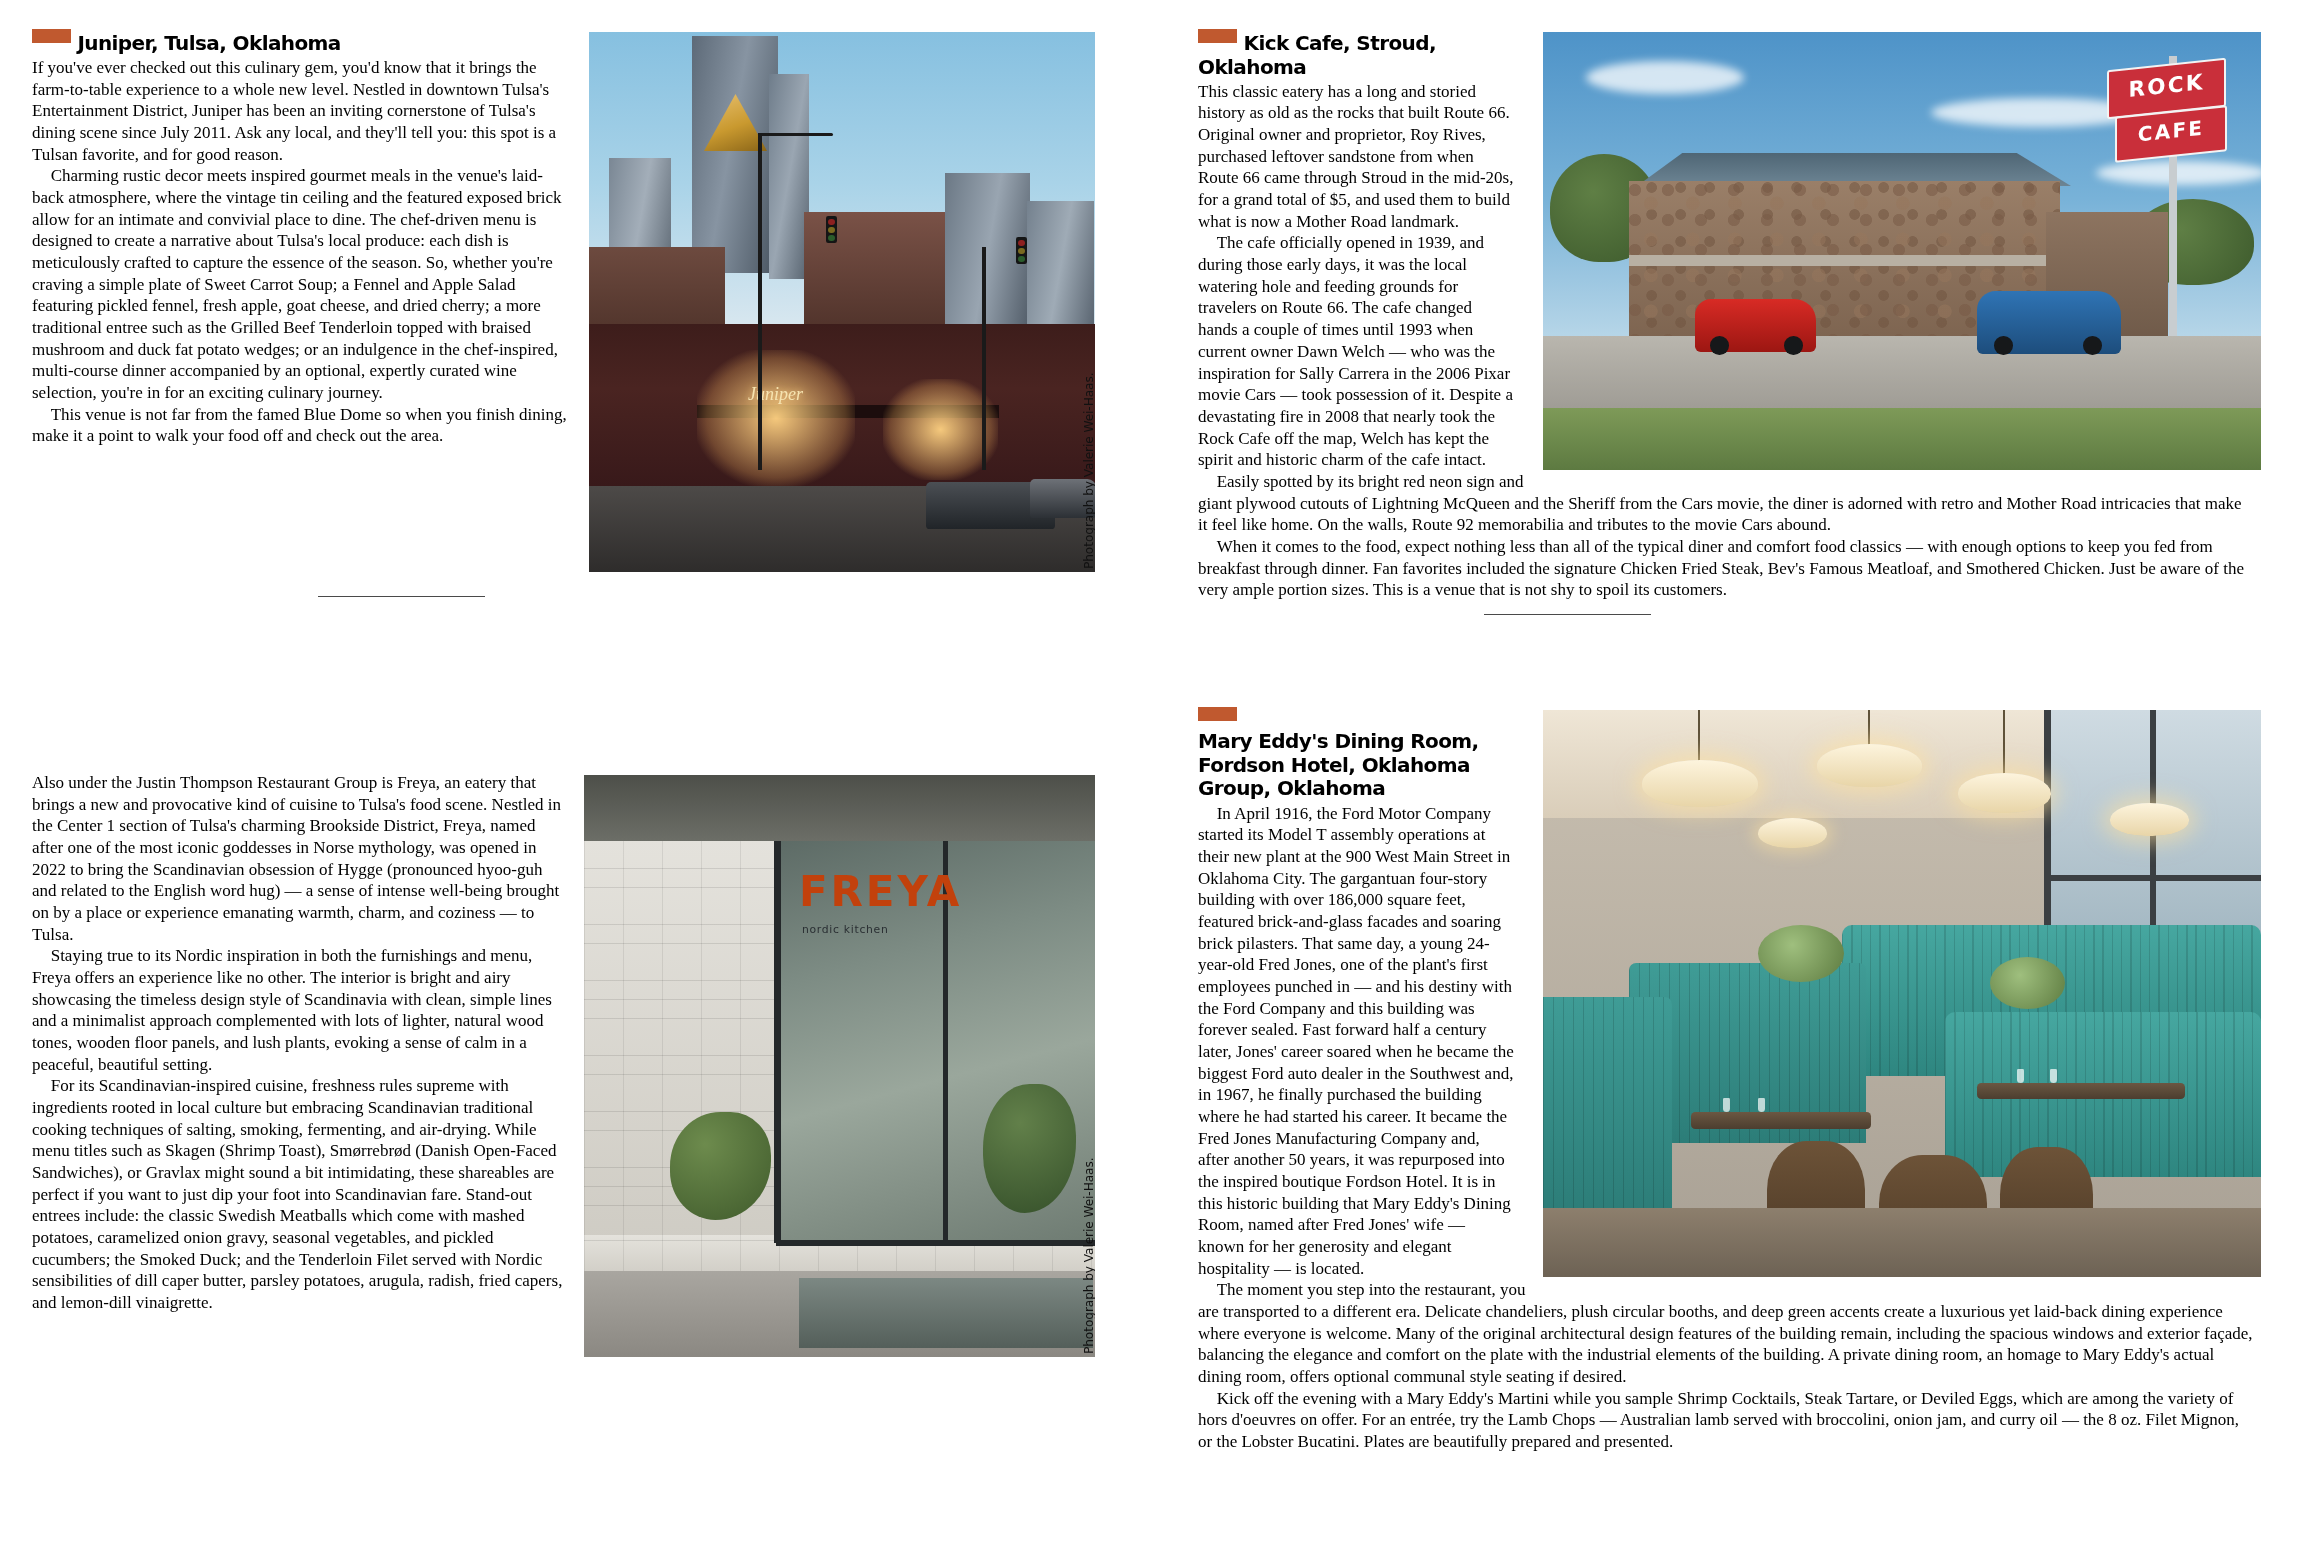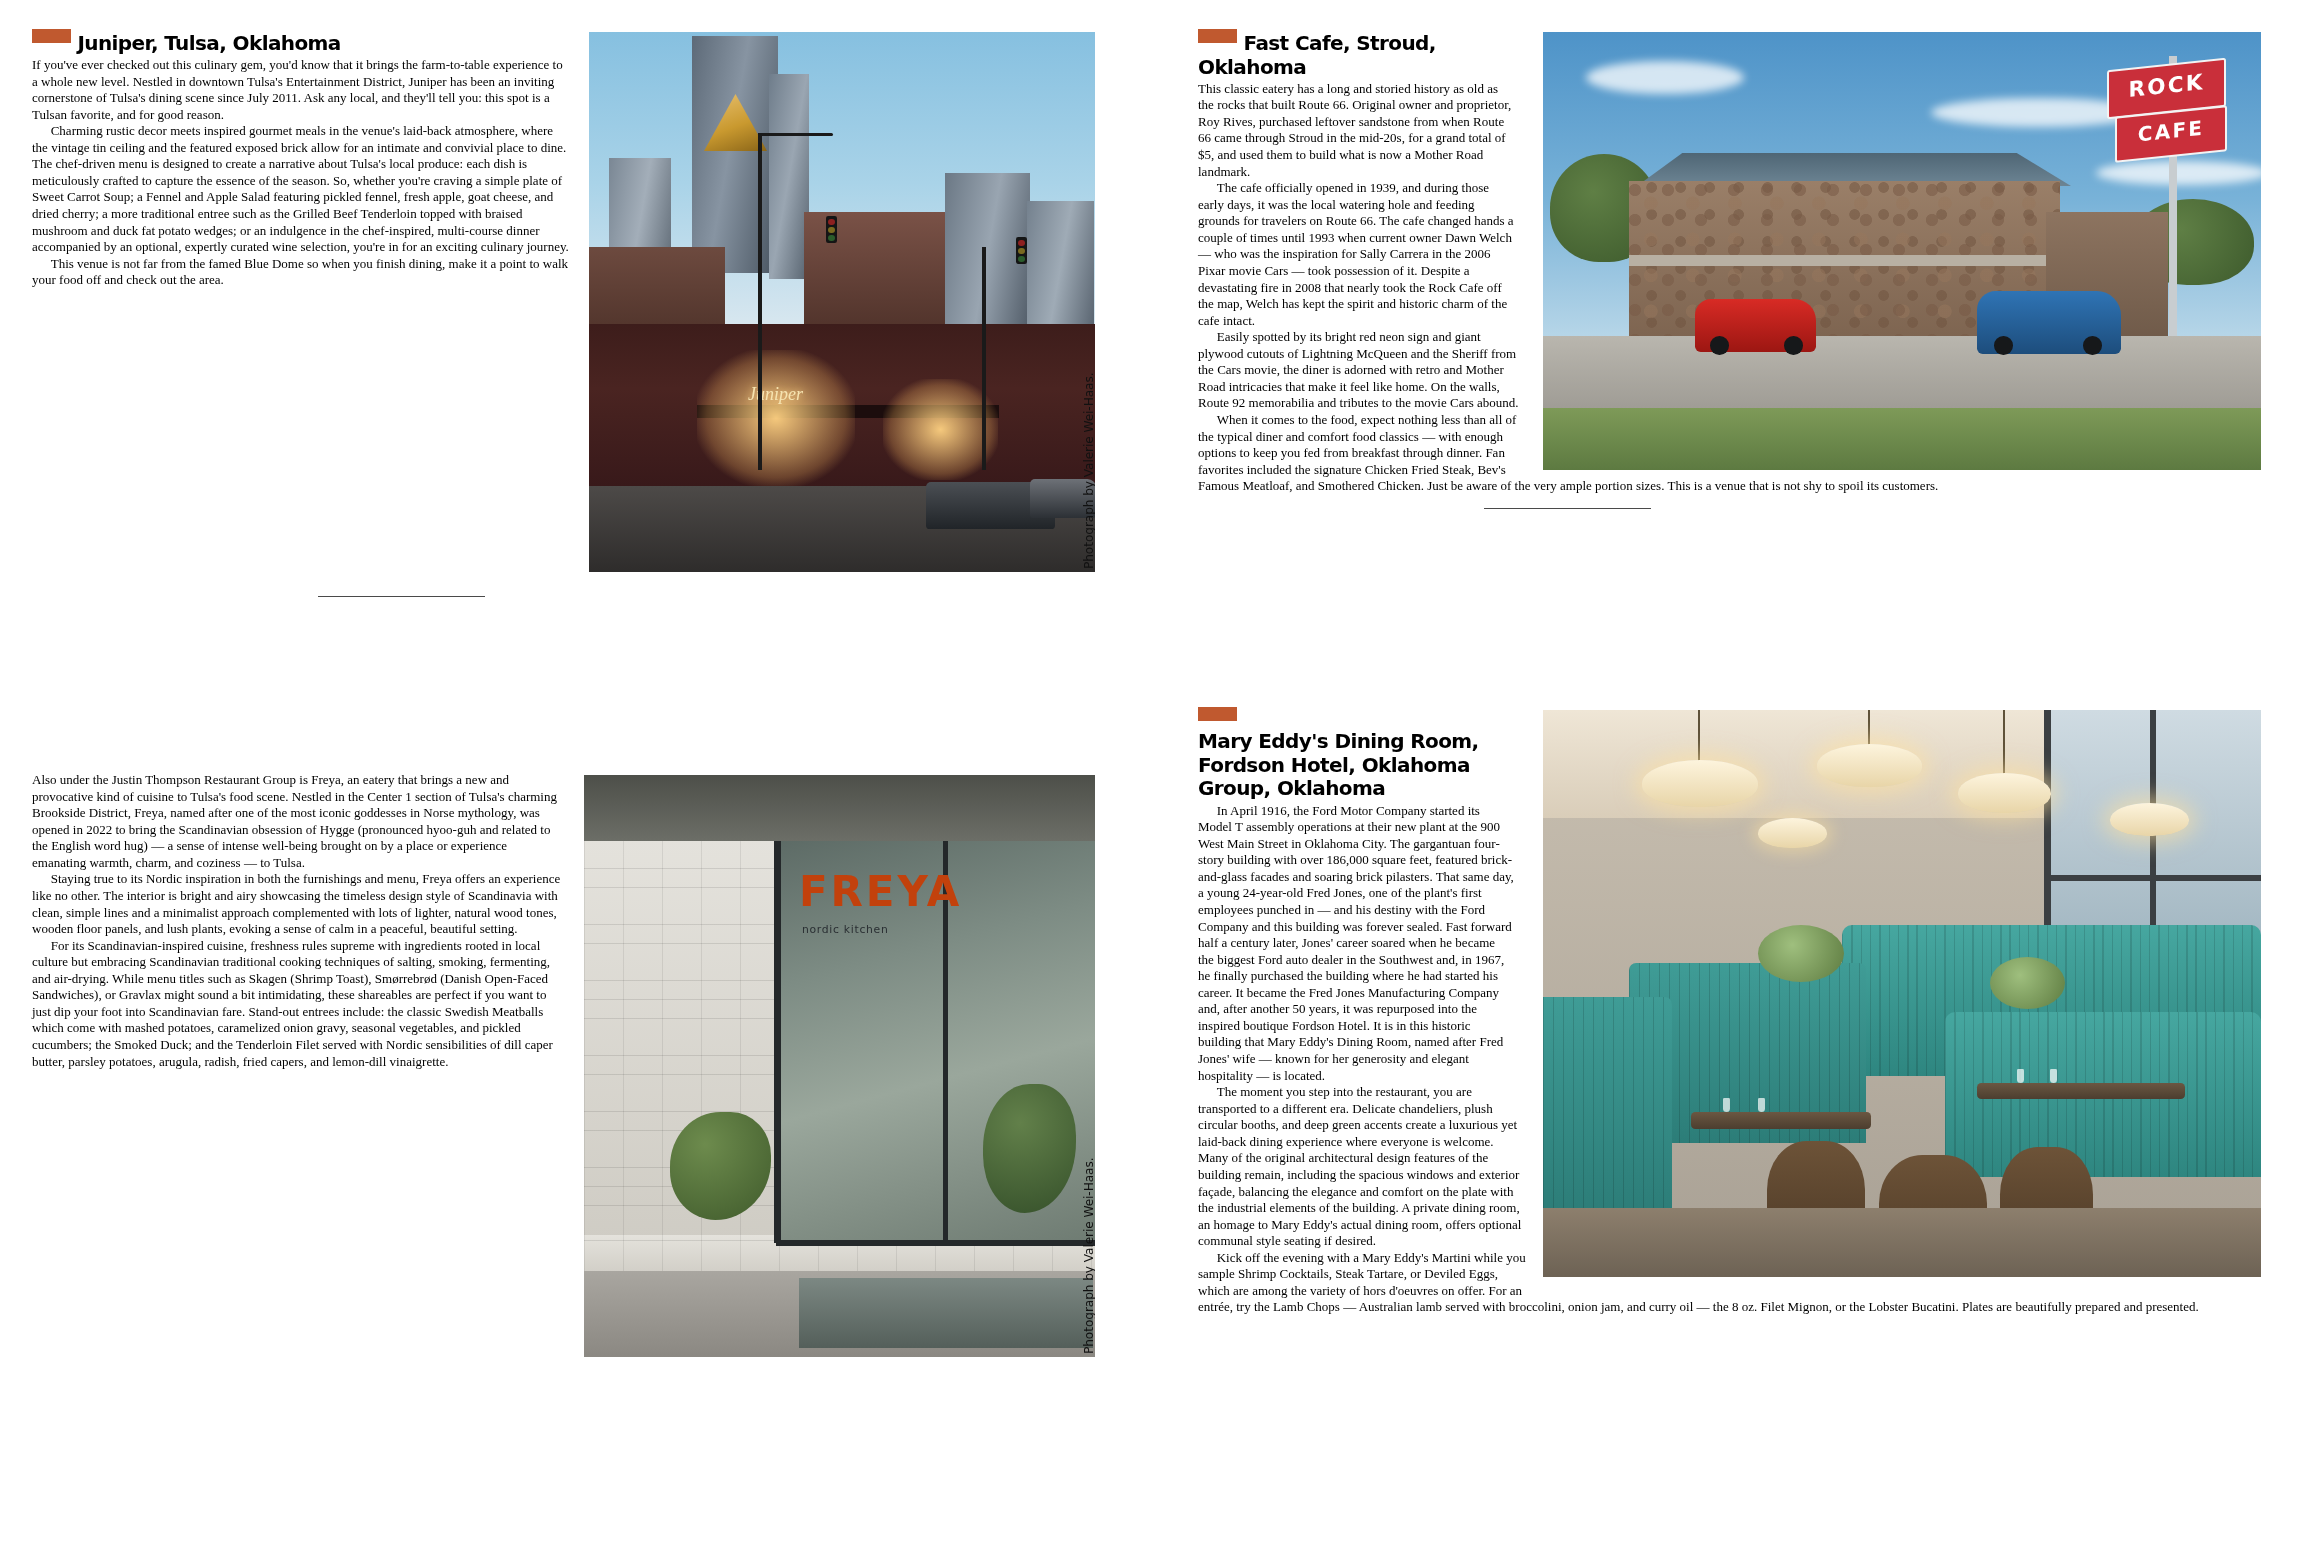--- a/index.html
+++ b/index.html
@@ -57,21 +57,21 @@
     color: #000;
   }
   .headline-2line {
     display: inline-block;
     width: 302px;
     vertical-align: top;
   }
 
   p {
     margin: 0;
-    font-size: 13px;
+    font-size: 17px;
     line-height: 1.275;
     text-align: left;
     hyphens: none;
   }
   p.indent { text-indent: 18.7px; }
 
   
   .flow { position: relative; }
   .flow::after { content: ""; display: block; clear: both; }
 
@@ -450,21 +450,21 @@
           <div class="rc-wheel" style="left:167px;top:304px;"></div>
           <div class="rc-wheel" style="left:241px;top:304px;"></div>
           <div class="rc-sheriff" style="left:434px;top:259px;width:144px;height:63px;"></div>
           <div class="rc-wheel" style="left:451px;top:304px;"></div>
           <div class="rc-wheel" style="left:540px;top:304px;"></div>
         </div>
 
       </div>
 
       <div class="headline-row">
-        <span class="rule-mark"></span><span class="headline">Fast Cafe, Stroud, Oklahoma</span>
+        <span class="rule-mark"></span><span class="headline">Kick Cafe, Stroud, Oklahoma</span>
       </div>
 
       <div class="flow" style="width:1063px;">
         <p style="width:316px;">This classic eatery has a long and storied history as old as the rocks that built Route 66. Original owner and proprietor, Roy Rives, purchased leftover sandstone from when Route 66 came through Stroud in the mid-20s, for a grand total of $5, and used them to build what is now a Mother Road landmark.</p>
         <p class="indent" style="width:316px;">The cafe officially opened in 1939, and during those early days, it was the local watering hole and feeding grounds for travelers on Route 66. The cafe changed hands a couple of times until 1993 when current owner Dawn Welch — who was the inspiration for Sally Carrera in the 2006 Pixar movie Cars — took possession of it. Despite a devastating fire in 2008 that nearly took the Rock Cafe off the map, Welch has kept the spirit and historic charm of the cafe intact.</p>
         <p class="indent" style="width:1056px;">Easily spotted by its bright red neon sign and giant plywood cutouts of Lightning McQueen and the Sheriff from the Cars movie, the diner is adorned with retro and Mother Road intricacies that make it feel like home. On the walls, Route 92 memorabilia and tributes to the movie Cars abound.</p>
         <p class="indent" style="width:1056px;">When it comes to the food, expect nothing less than all of the typical diner and comfort food classics — with enough options to keep you fed from breakfast through dinner. Fan favorites included the signature Chicken Fried Steak, Bev's Famous Meatloaf, and Smothered Chicken. Just be aware of the very ample portion sizes. This is a venue that is not shy to spoil its customers.</p>
       </div>
 
       <div class="hr-sep-right" style="margin-left:286px;margin-top:13px;"></div>

